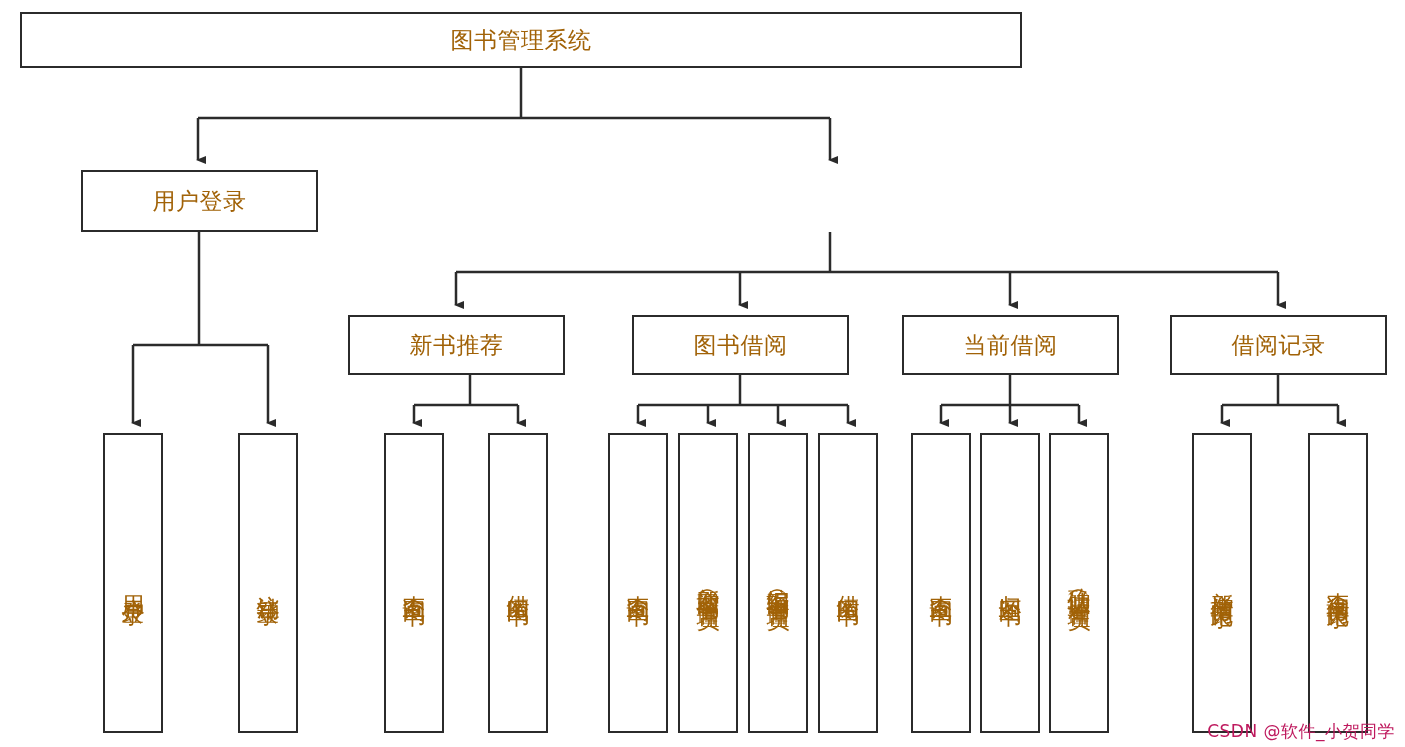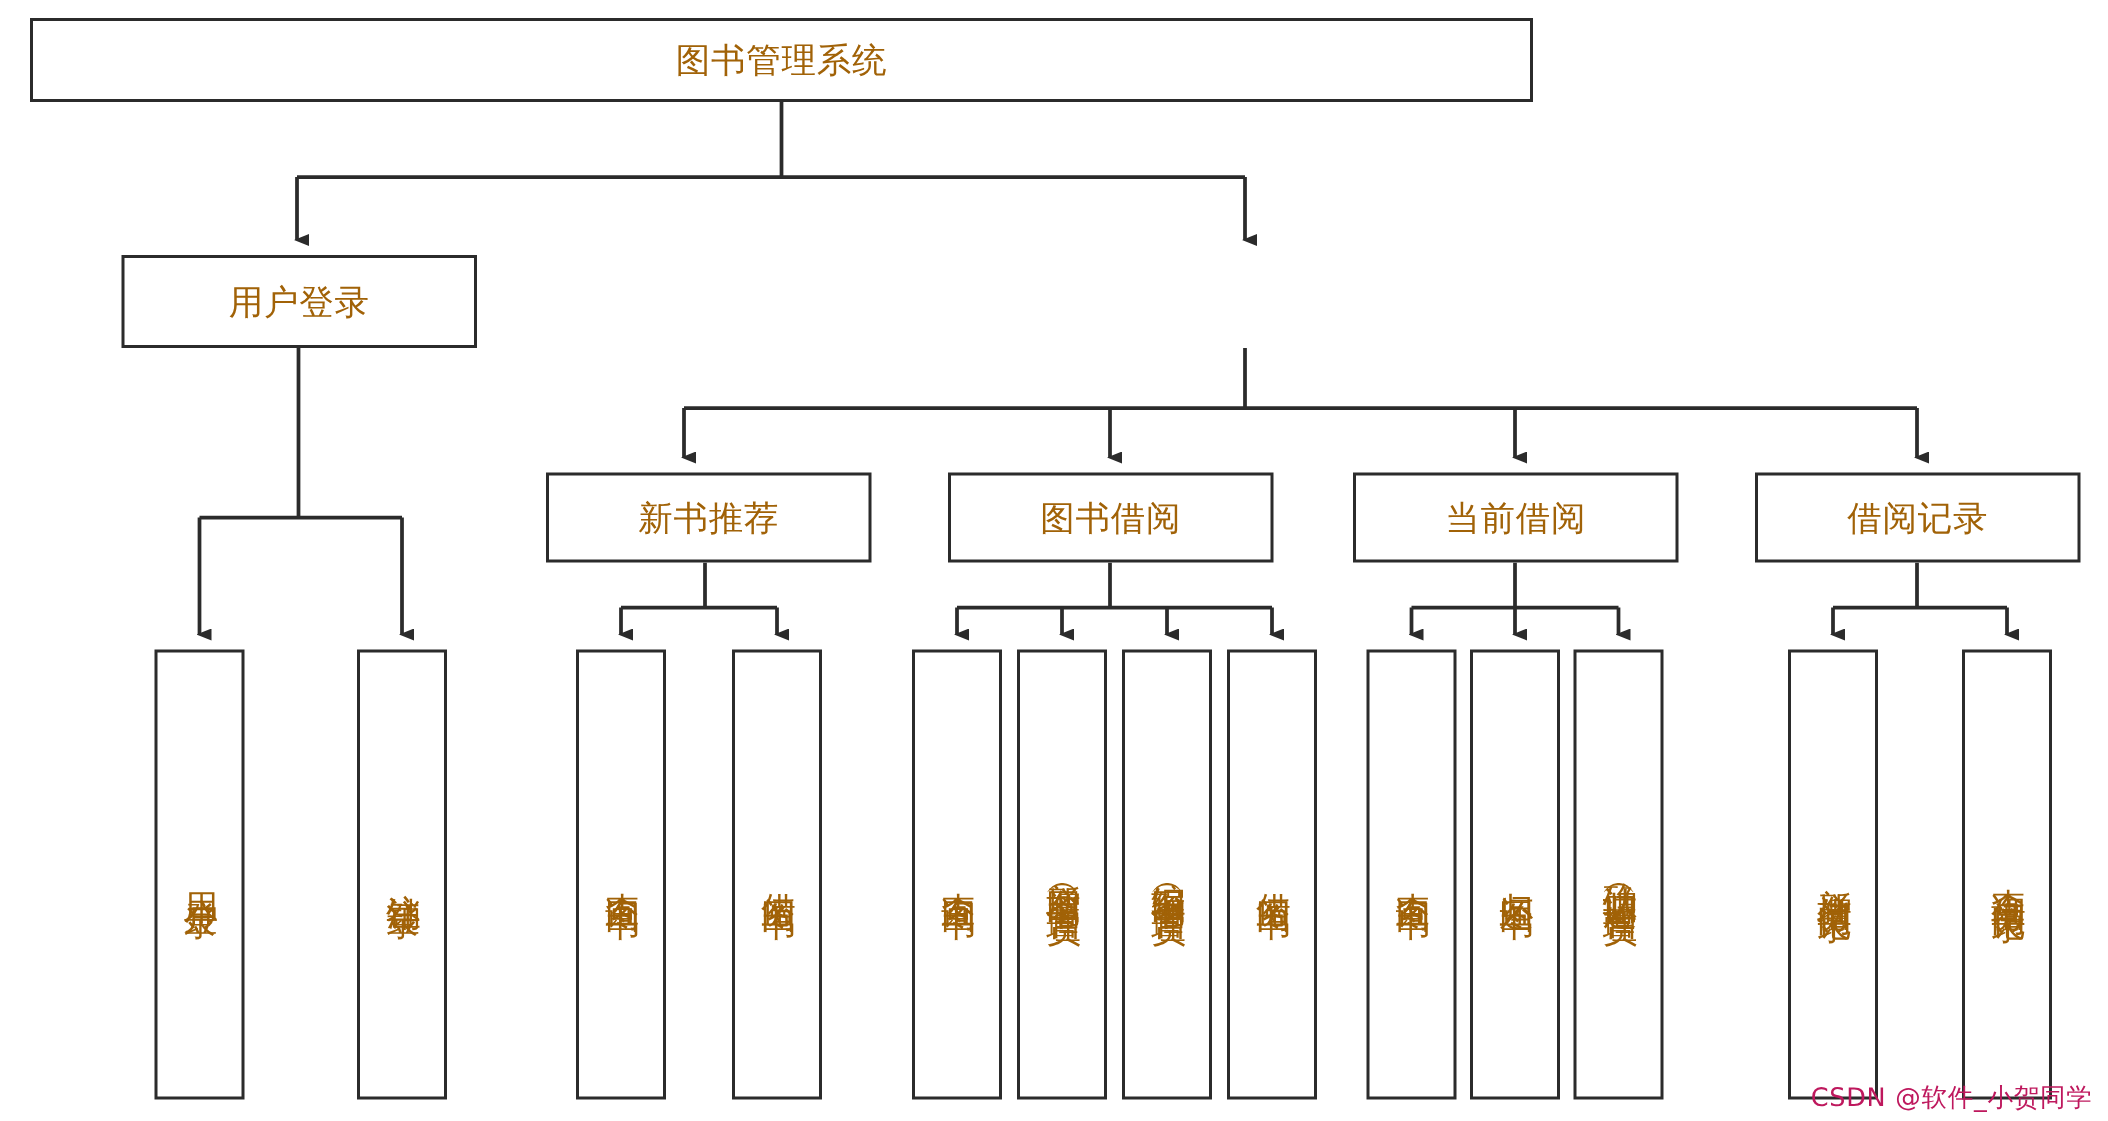--- a/index.html
+++ b/index.html
@@ -122,21 +122,21 @@
 
   <div class="node horiz" style="left:20px; top:12px; width:1002px; height:56px;">
     <span class="node-label">图书管理系统</span>
   </div>
 
   <div class="node horiz" style="left:81px; top:170px; width:237px; height:62px;">
     <span class="node-label">用户登录</span>
   </div>
 
 
-  <div class="node horiz" style="left:364px; top:315px; width:217px; height:60px;">
+  <div class="node horiz" style="left:348px; top:315px; width:217px; height:60px;">
     <span class="node-label">新书推荐</span>
   </div>
 
   <div class="node horiz" style="left:902px; top:315px; width:217px; height:60px;">
     <span class="node-label">当前借阅</span>
   </div>
 
   <div class="node horiz" style="left:632px; top:315px; width:217px; height:60px;">
     <span class="node-label">图书借阅</span>
   </div>

